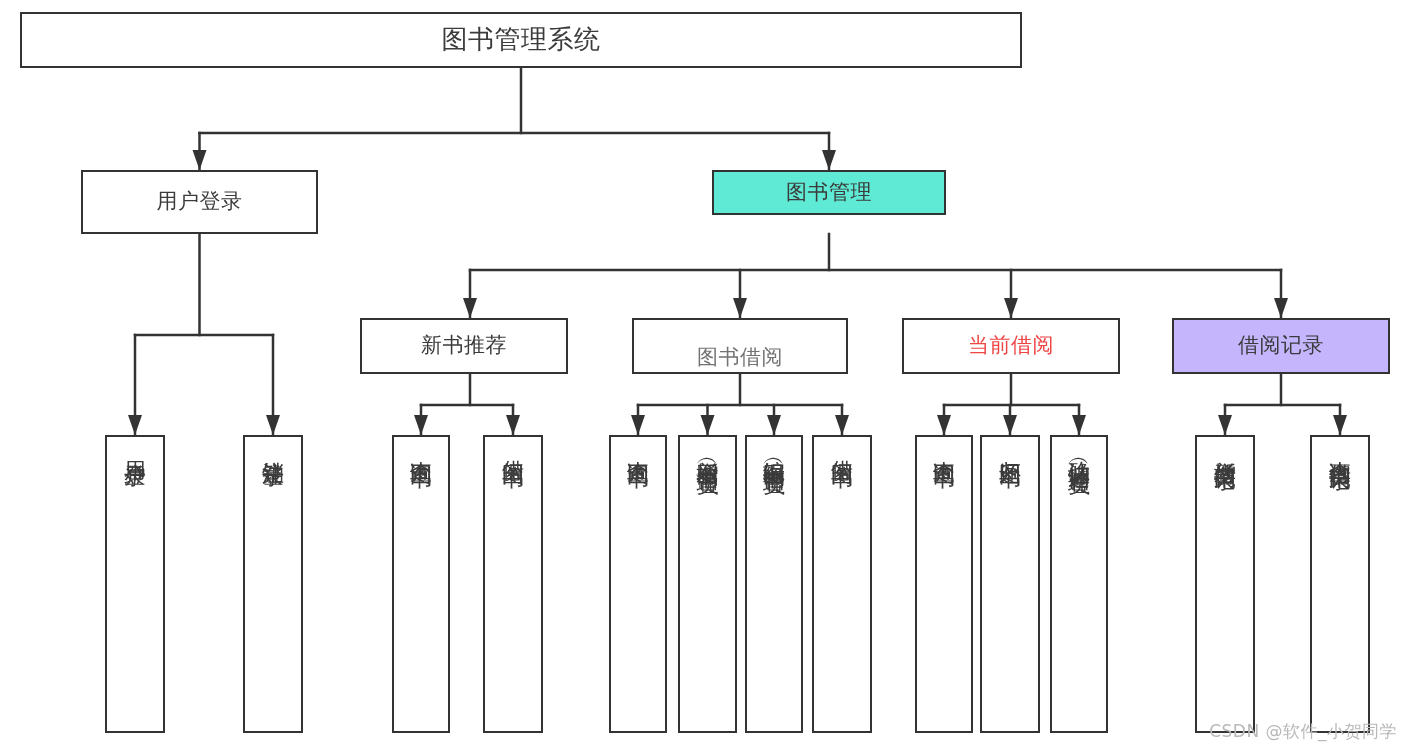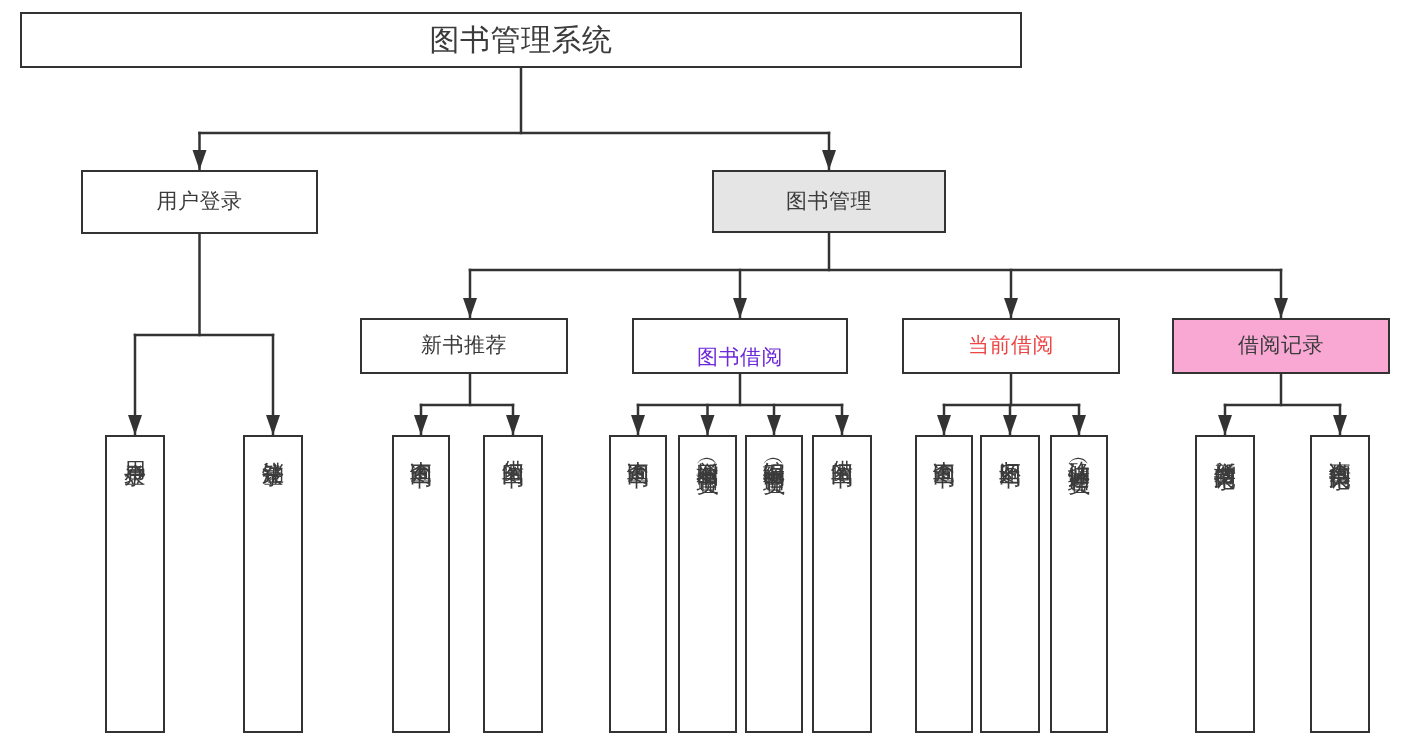--- a/index.html
+++ b/index.html
@@ -43,21 +43,21 @@
     line-height: 1.12;
     text-align: center;
     white-space: pre-line;
   }
   
   .node.horiz .node-label {
     font-size: 21px;
     letter-spacing: 0.5px;
   }
   .node.root .node-label {
-    font-size: 30px;
+    font-size: 26px;
   }
   
   .node.vert {
     align-items: flex-start;
     justify-content: center;
     padding-top: 6px;
   }
   .node.vert .node-label {
     writing-mode: vertical-rl;
     text-orientation: upright;
@@ -137,33 +137,33 @@
       <polygon points="1333,415 1347,415 1340,435" fill="#333333"></polygon>
     </svg>
 
   <div id="node-layer">
       <div class="node horiz root" style="left: 20px; top: 12px; width: 1002px; height: 56px; border-color: rgb(51, 51, 51); background: rgb(255, 255, 255);">
         <span class="node-label" style="color: rgb(59, 59, 59);">图书管理系统</span>
       </div>
       <div class="node horiz" style="left: 81px; top: 170px; width: 237px; height: 64px; border-color: rgb(51, 51, 51); background: rgb(255, 255, 255);">
         <span class="node-label" style="color: rgb(59, 59, 59);">用户登录</span>
       </div>
-      <div class="node horiz" style="left: 712px; top: 170px; width: 234px; height: 63px; border-color: rgb(51, 51, 51); background: #e5e5e5;">
+      <div class="node horiz" style="left: 712px; top: 170px; width: 234px; height: 45px; border-color: rgb(51, 51, 51); background: #5eead4;">
         <span class="node-label" style="color: rgb(59, 59, 59);">图书管理</span>
       </div>
       <div class="node horiz" style="left: 360px; top: 318px; width: 208px; height: 56px; border-color: rgb(51, 51, 51); background: rgb(255, 255, 255);">
         <span class="node-label" style="color: rgb(59, 59, 59);">新书推荐</span>
       </div>
       <div class="node horiz" style="left: 632px; top: 318px; width: 216px; height: 56px; border-color: rgb(51, 51, 51); background: rgb(255, 255, 255);">
-        <span class="node-label" style="color: #6d28d9; margin-top: 23px;">图书借阅</span>
+        <span class="node-label" style="color: #737373; margin-top: 23px;">图书借阅</span>
       </div>
       <div class="node horiz" style="left: 902px; top: 318px; width: 218px; height: 56px; border-color: rgb(51, 51, 51); background: rgb(255, 255, 255);">
         <span class="node-label" style="color: #ef4444;">当前借阅</span>
       </div>
-      <div class="node horiz" style="left: 1172px; top: 318px; width: 218px; height: 56px; border-color: rgb(51, 51, 51); background: #f9a8d4;">
+      <div class="node horiz" style="left: 1172px; top: 318px; width: 218px; height: 56px; border-color: rgb(51, 51, 51); background: #c4b5fd;">
         <span class="node-label" style="color: rgb(59, 59, 59);">借阅记录</span>
       </div>
       <div class="node vert" style="left: 105px; top: 435px; width: 60px; height: 298px; border-color: rgb(51, 51, 51); background: rgb(255, 255, 255);">
         <span class="node-label" style="color: rgb(59, 59, 59);">用户登录</span>
       </div>
       <div class="node vert" style="left: 243px; top: 435px; width: 60px; height: 298px; border-color: rgb(51, 51, 51); background: rgb(255, 255, 255);">
         <span class="node-label" style="color: rgb(59, 59, 59);">注销登录</span>
       </div>
       <div class="node vert" style="left: 392px; top: 435px; width: 58px; height: 298px; border-color: rgb(51, 51, 51); background: rgb(255, 255, 255);">
         <span class="node-label" style="color: rgb(59, 59, 59);">查询图书</span>
@@ -193,13 +193,14 @@
         <span class="node-label" style="color: rgb(59, 59, 59);">确认归还（管理员）</span>
       </div>
       <div class="node vert" style="left: 1195px; top: 435px; width: 60px; height: 298px; border-color: rgb(51, 51, 51); background: rgb(255, 255, 255);">
         <span class="node-label" style="color: rgb(59, 59, 59);">新增借阅记录</span>
       </div>
       <div class="node vert" style="left: 1310px; top: 435px; width: 60px; height: 298px; border-color: rgb(51, 51, 51); background: rgb(255, 255, 255);">
         <span class="node-label" style="color: rgb(59, 59, 59);">查询借阅记录</span>
       </div>
     </div>
 
+  <div id="watermark">CSDN @软件_小贺同学</div>
 </div>
 
 </body></html>

